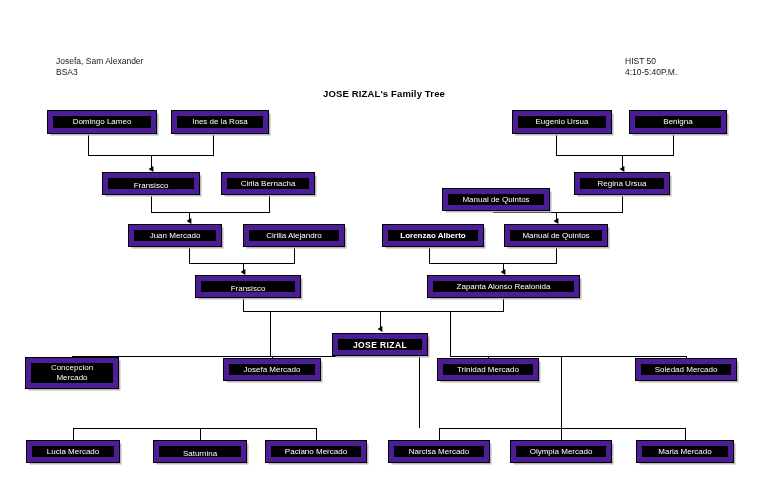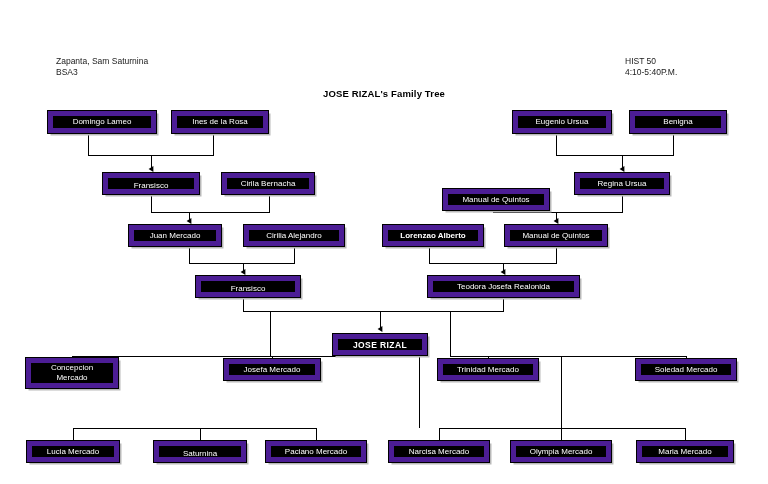--- a/index.html
+++ b/index.html
@@ -82,21 +82,21 @@
   .node.clip {
     align-items: flex-start;
     padding-top: 3px;
   }
 </style>
 </head>
 <body>
 
 <div id="page">
 
-  <div class="hdr" id="student-info">Zapanta, Sam Saturnina
+  <div class="hdr" id="student-info">Josefa, Sam Alexander
 BSA3</div>
 
   <div class="hdr" id="class-info">HIST 50
 4:10-5:40P.M.</div>
 
   <div id="page-title">JOSE RIZAL's Family Tree</div>
 
   <svg id="wires" viewBox="0 0 768 484" xmlns="http://www.w3.org/2000/svg">
     <defs>
       <marker id="arrow" markerWidth="6" markerHeight="6" refX="3" refY="3" orient="auto" markerUnits="userSpaceOnUse">
@@ -189,21 +189,21 @@
         <span class="lbl">Lorenzao Alberto</span>
       </div>
       <div class="node" style="left: 505px; top: 225px; width: 102px; height: 21px;">
         <span class="lbl">Manual de Quintos</span>
       </div>
       <div class="node clip" style="left: 196px; top: 276px; width: 104px; height: 21px;">
         <span class="lbl">Fransisco
 Mercado</span>
       </div>
       <div class="node" style="left: 428px; top: 276px; width: 151px; height: 21px;">
-        <span class="lbl">Teodora Josefa Realonida</span>
+        <span class="lbl">Zapanta Alonso Realonida</span>
       </div>
       <div class="node hero" style="left: 333px; top: 334px; width: 94px; height: 21px;">
         <span class="lbl">JOSE RIZAL</span>
       </div>
       <div class="node" style="left: 26px; top: 358px; width: 92px; height: 30px;">
         <span class="lbl">Concepcion
 Mercado</span>
       </div>
       <div class="node" style="left: 224px; top: 359px; width: 96px; height: 21px;">
         <span class="lbl">Josefa Mercado</span>

